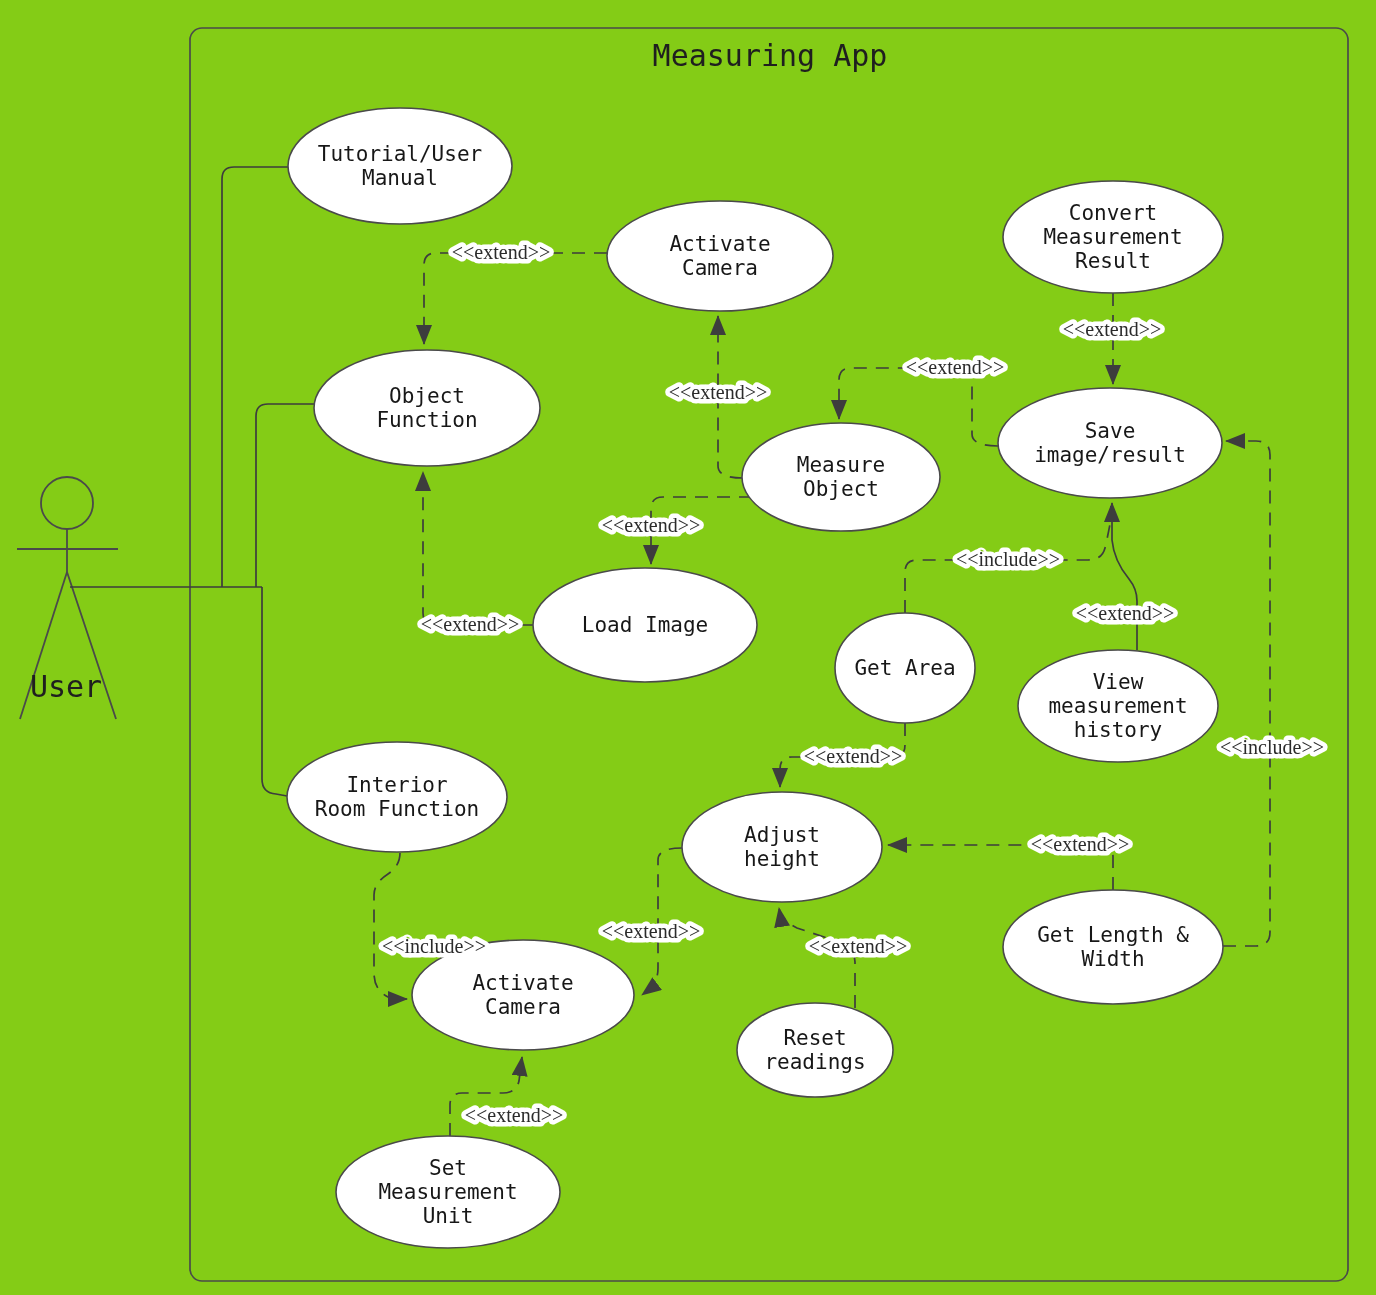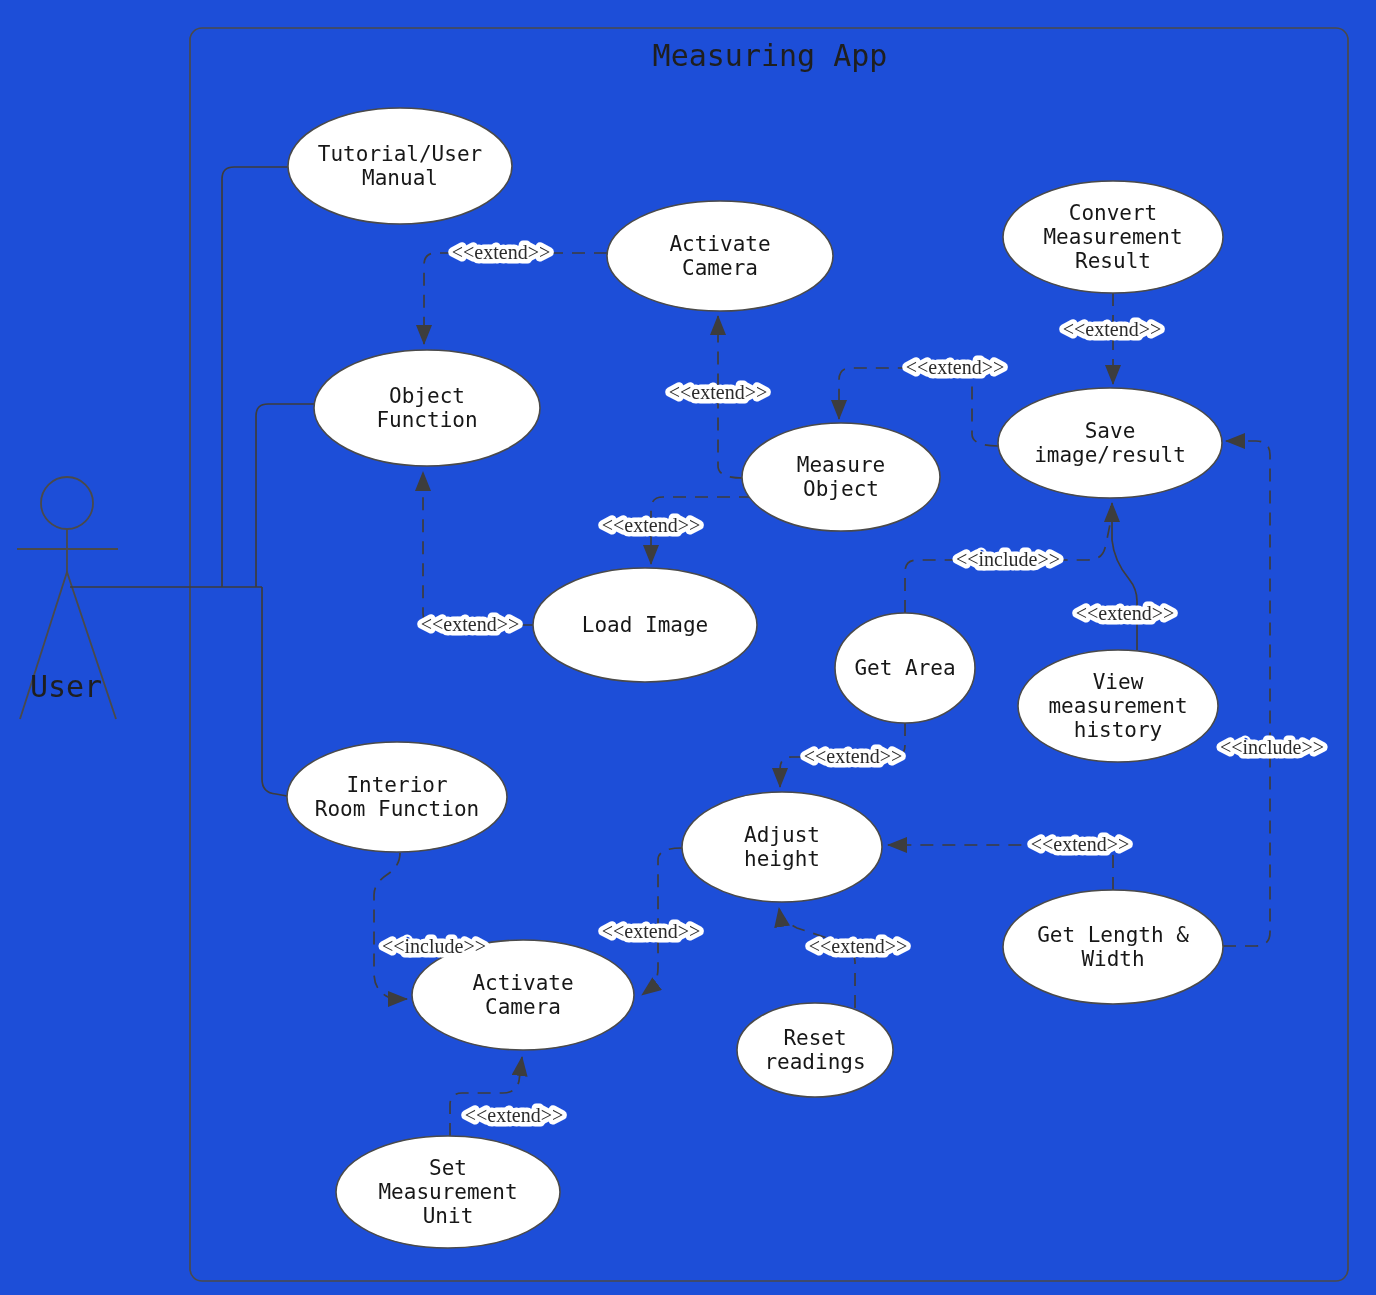--- a/index.html
+++ b/index.html
@@ -1,16 +1,16 @@
 <!DOCTYPE html>
 <html><head>
 <meta charset="utf-8">
 <style>
   html,body{margin:0;padding:0;background:#ffffff;}
-  .stage{position:relative;width:1376px;height:1295px;background:#1d4ed8;overflow:hidden;}
+  .stage{position:relative;width:1376px;height:1295px;background:#84cc16;overflow:hidden;}
   svg{display:block;}
   .boundary{fill:none;stroke:#4a4a4a;stroke-width:1.7px;}
   .sys-title{font-family:"DejaVu Sans Mono",monospace;font-size:30px;fill:#1f1f1f;text-anchor:middle;}
   .actor-part{stroke:#4a4a4a;stroke-width:1.8px;fill:none;}
   .actor-label{font-family:"DejaVu Sans Mono",monospace;font-size:30px;fill:#1f1f1f;text-anchor:middle;}
   .uc-ellipse{fill:#ffffff;stroke:#4a4a4a;stroke-width:1.6px;}
   .uc-text{font-family:"DejaVu Sans Mono",monospace;font-size:21px;fill:#171717;text-anchor:middle;}
   .edge{fill:none;stroke:#3d3d3d;stroke-width:1.7px;}
   .edge.dashed{stroke-dasharray:13 9;}
   .edge-label{font-family:"Liberation Serif","DejaVu Serif",serif;font-size:20px;fill:#2b2b2b;

